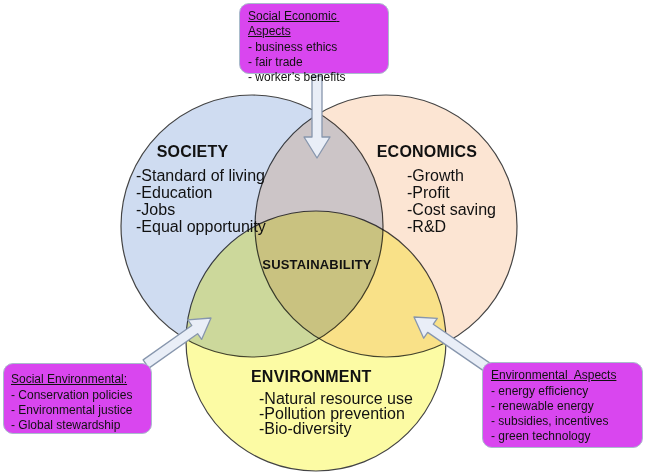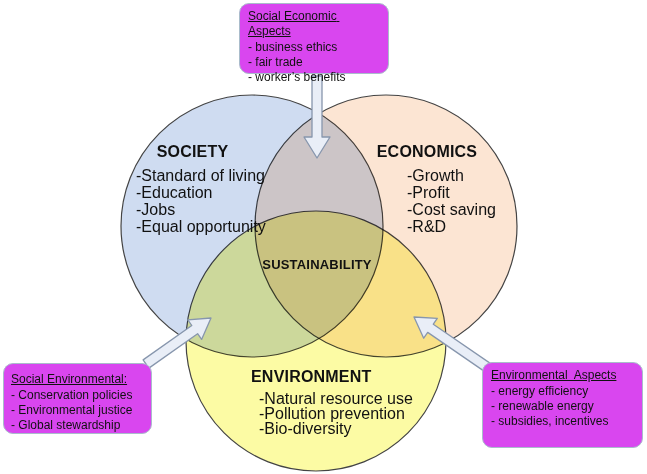--- a/index.html
+++ b/index.html
@@ -73,15 +73,16 @@
     <div class="callout-item">- Conservation policies</div>
     <div class="callout-item">- Environmental justice</div>
     <div class="callout-item">- Global stewardship</div>
   </div>
 
   <div class="callout" style="left:482px;top:362px;width:161px;height:86px;">
     <div class="callout-title">Environmental  Aspects</div>
     <div class="callout-item">- energy efficiency</div>
     <div class="callout-item">- renewable energy</div>
     <div class="callout-item">- subsidies, incentives</div>
+    <div class="callout-item">- green technology</div>
   </div>
 
 </div>
 
 </body></html>

